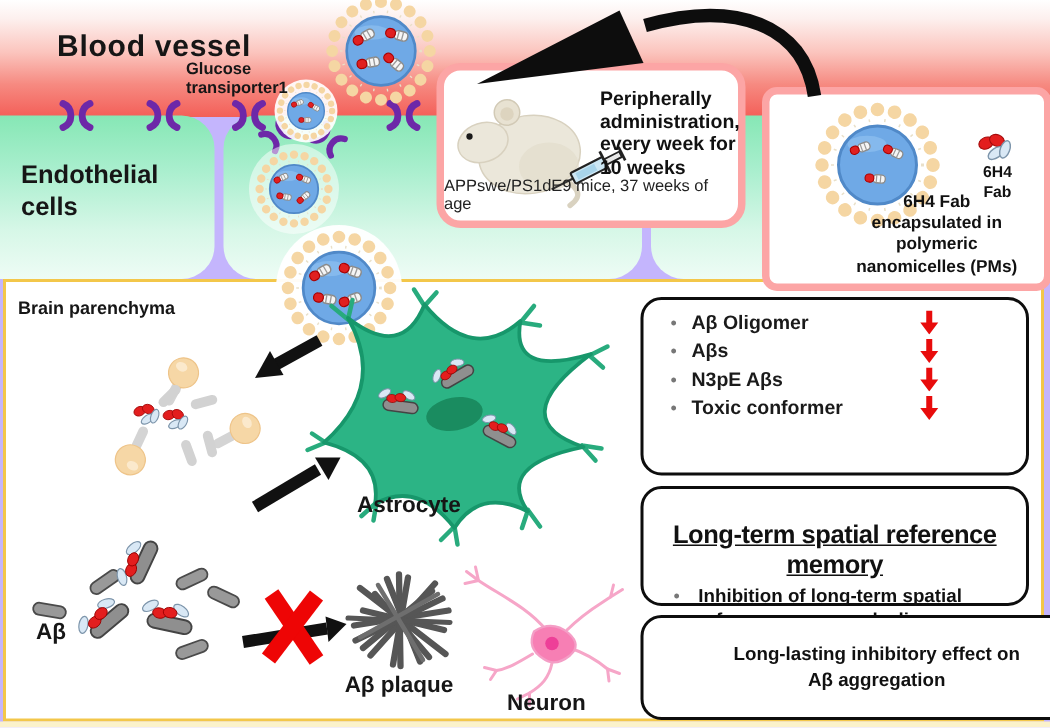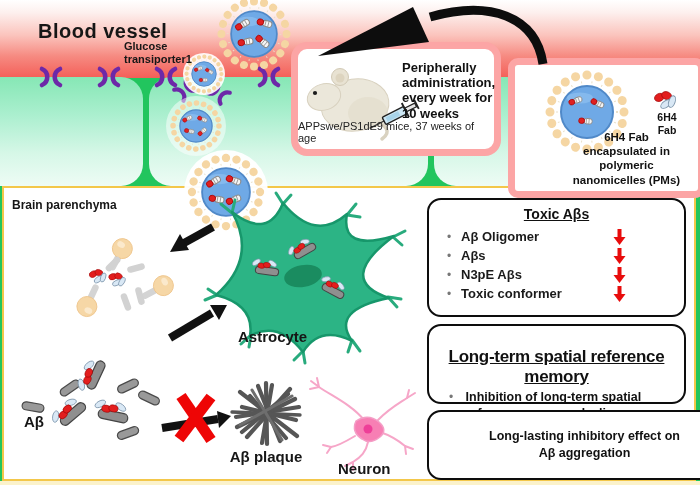--- a/index.html
+++ b/index.html
@@ -1,16 +1,16 @@
 <!DOCTYPE html>
 <html><head>
 <meta charset="utf-8">
 <style>
   html,body{margin:0;padding:0;background:#fff;}
-  #fig{position:relative;width:700px;height:485px;overflow:hidden;background:#22c55e;
+  #fig{position:relative;width:700px;height:485px;overflow:hidden;background:#c4b5fd;
        font-family:"Liberation Sans",sans-serif;color:#111;}
   .abs{position:absolute;}
   
   #blood-band{left:0;top:0;width:700px;height:78px;z-index:1;
     background:linear-gradient(180deg,#ffffff 0%,#fdf0ee 16%,#fbc4bd 45%,#f68a81 72%,#f4655e 96%,#f25f58 100%);}
   .endo-cell{top:77px;height:109px;z-index:1;border-radius:22px;
     background:linear-gradient(180deg,#86e7b5 0%,#abefcf 35%,#d6f7e7 70%,#eefcf5 100%);}
   #endo-1{left:-26px;width:169px;}
   #endo-2{left:149px;width:279px;}
   #endo-3{left:434px;width:290px;}
@@ -24,21 +24,21 @@
   .lbl{z-index:4;font-weight:bold;color:#161616;}
   #blood-vessel-label{left:38px;top:20px;font-size:20px;letter-spacing:.5px;}
   #glucose-label{left:124px;top:40px;width:86px;font-size:11px;line-height:1.2;}
   #endothelial-label{left:14px;top:106px;width:104px;font-size:17px;line-height:1.25;}
   #brain-label{left:12px;top:198px;width:116px;font-size:12px;line-height:1.25;}
   #astrocyte-label{left:238px;top:328px;font-size:15px;}
   #abeta-label{left:24px;top:413px;font-size:15px;}
   #plaque-label{left:228px;top:448px;width:76px;font-size:15px;text-align:center;}
   #neuron-label{left:338px;top:460px;font-size:15px;}
   
-  .wbox{background:#fff;border:7px solid #fca5a5;border-radius:16px;z-index:5;}
+  .wbox{background:#fff;border:5px solid #fca5a5;border-radius:16px;z-index:5;}
   #mouse-box{left:291px;top:42px;width:196px;height:100px;}
   #treatment-text{left:104px;top:11px;width:92px;font-size:13px;font-weight:bold;line-height:1.17;}
   #model-text{left:0;bottom:5px;width:100%;text-align:left;font-size:11px;color:#222;}
   #pm-box{left:508px;top:58px;width:183px;height:126px;border-radius:10px;}
   #pm-caption{left:0;right:0;bottom:4px;text-align:center;font-size:11.5px;font-weight:bold;line-height:1.25;padding:0 12px;margin-left:40px;}
   #fab-label{left:132px;top:46px;width:40px;text-align:center;font-size:10.5px;font-weight:bold;line-height:1.25;}
   .rbox{background:#fff;border:2.5px solid #0d0d0d;border-radius:14px;z-index:5;}
   #toxic-box{left:427px;top:198px;width:255px;height:115px;}
   #memory-box{left:427px;top:324px;width:255px;height:76px;}
   #effect-box{left:427px;top:410px;width:255px;height:66px;display:flex;align-items:center;justify-content:center;padding-left:28px;}
@@ -254,20 +254,21 @@
     </g>
   </svg>
 
   <svg class="abs" id="arrow-svg" width="700" height="485" viewBox="0 0 700 485">
     <path d="M 543 64 C 536 16, 490 0, 430 17" fill="none" stroke="#0d0d0d" stroke-width="9"></path>
     <polygon points="318,56 413,7 429,42" fill="#0d0d0d"></polygon>
   </svg>
 
   <div class="abs lbl" id="blood-vessel-label">Blood vessel</div>
   <div class="abs lbl" id="glucose-label">Glucose transiporter1</div>
+  <div class="abs lbl" id="endothelial-label">Endothelial cells</div>
   <div class="abs lbl" id="brain-label">Brain parenchyma</div>
   <div class="abs lbl" id="astrocyte-label">Astrocyte</div>
   <div class="abs lbl" id="abeta-label">Aβ</div>
   <div class="abs lbl" id="plaque-label">Aβ plaque</div>
   <div class="abs lbl" id="neuron-label">Neuron</div>
 
   <div class="abs wbox" id="mouse-box">
     <svg class="abs" width="120" height="92" style="left:2px;top:6px">
       <path d="M 72 64 q 24 10 10 20" fill="none" stroke="#d9d2c0" stroke-width="3.5" stroke-linecap="round"></path>
       <ellipse cx="55" cy="50" rx="34" ry="26" fill="#ebe7da" stroke="#d8d1bf" transform="rotate(-8 55 50)"></ellipse>
@@ -297,21 +298,20 @@
         <use href="#fabm" transform="translate(82,38) rotate(25) scale(0.9)"></use>
         <use href="#fabm" transform="translate(70,56) rotate(5) scale(0.9)"></use>
       </g>
       <use href="#fab" transform="translate(148,36) scale(1.2)"></use>
     </svg>
     <div class="abs" id="fab-label">6H4 Fab</div>
     <div class="abs" id="pm-caption">6H4 Fab encapsulated in polymeric nanomicelles (PMs)</div>
   </div>
 
   <div class="abs rbox" id="toxic-box">
-    <div class="box-title"><span>Toxic Aβs</span></div>
     <div id="toxic-list">
       <div class="t-row">
         <span class="t-bullet">•</span>
         <span class="t-label">Aβ Oligomer</span>
         <span class="t-arrow">
             <svg width="13" height="16">
               <rect x="4.5" y="0" width="4" height="8.5" fill="#e80c0c"></rect>
               <polygon points="0.5,8 12.5,8 6.5,16" fill="#e80c0c"></polygon>
             </svg>
           </span>

